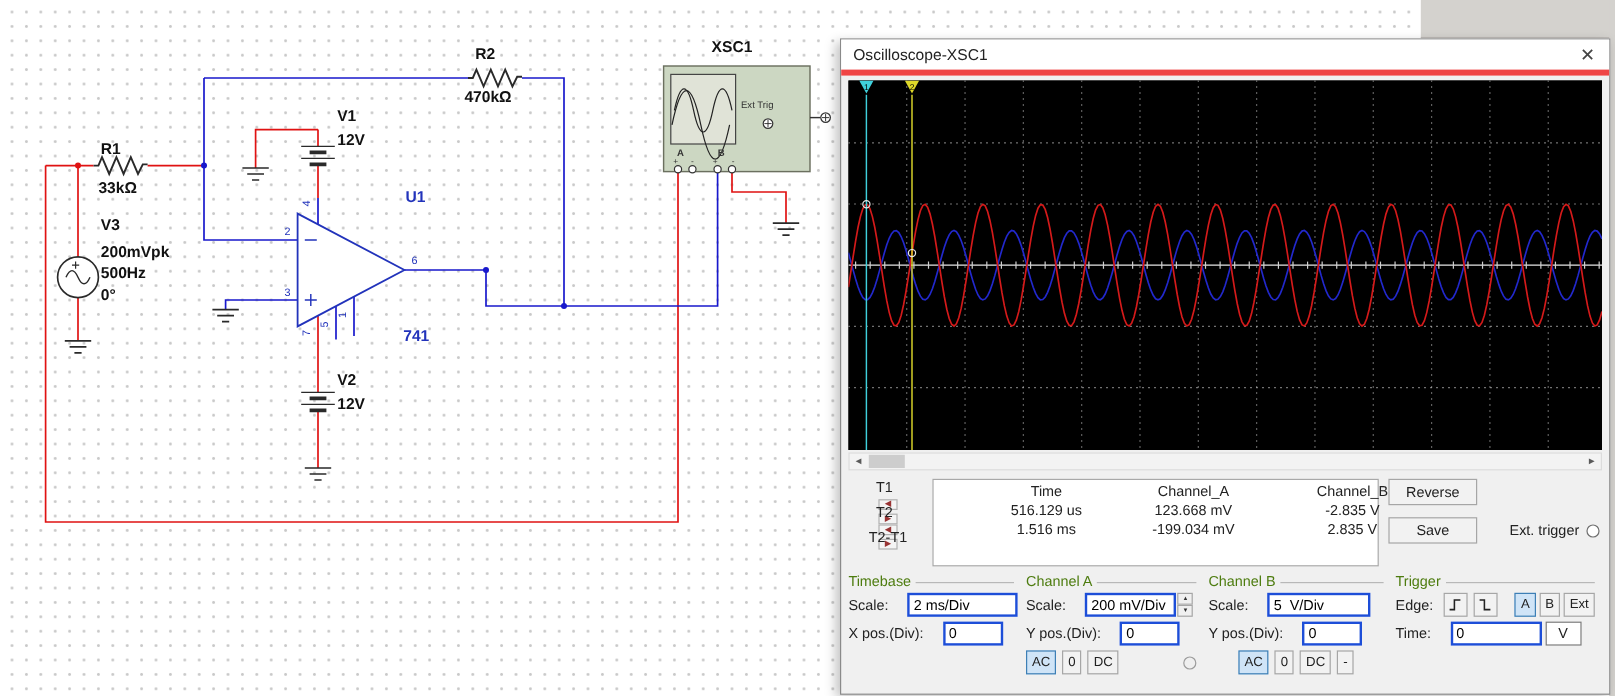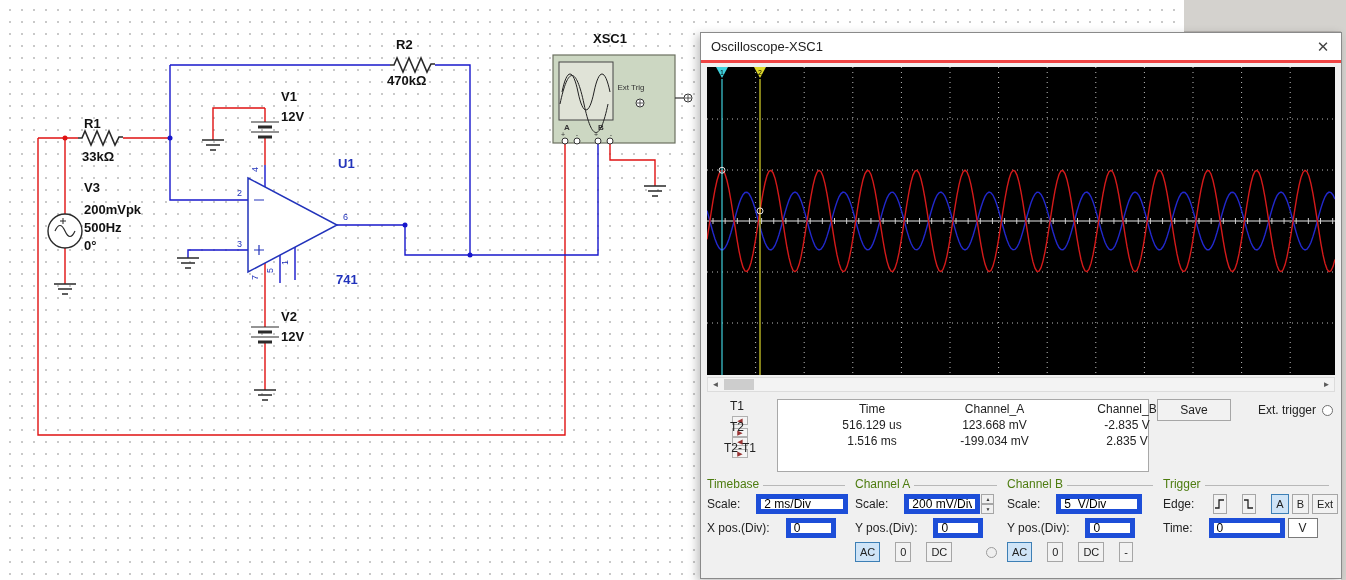--- a/index.html
+++ b/index.html
@@ -19,21 +19,21 @@
   .tiny { font-size:8px; fill:#333; }
   .tin7 { font-size:7px; fill:#333; }
 
   
   .scope-window {
     position:absolute; left:700px; top:32px; width:642px; height:547px;
     background:#f0f0f0; border:1px solid #8a8a8a;
     box-shadow:-3px 3px 9px rgba(0,0,0,0.25);
     display:flex; flex-direction:column;
   }
-  .titlebar { height:30px; background:#ffffff; border-bottom:3px solid #ef4444; display:flex; align-items:center; flex:0 0 auto; }
+  .titlebar { height:30px; background:#ffffff; border-bottom:5px solid #ef4444; display:flex; align-items:center; flex:0 0 auto; }
   .titlebar .title { margin-left:10px; font-size:13px; color:#222; }
   .titlebar .close { margin-left:auto; width:36px; text-align:center; font-size:15px; color:#444; cursor:default; }
 
   .screen-wrap { margin:4px 6px 2px 6px; height:308px; background:#000; flex:0 0 auto; }
 
   .hscroll { margin:0 6px; height:15px; background:#f3f3f3; border:1px solid #dcdcdc; display:flex; align-items:center; flex:0 0 auto; }
   .hscroll .arr { width:15px; text-align:center; font-size:8px; color:#5a5a5a; line-height:13px; }
   .hscroll .thumb { width:30px; height:11px; background:#cdcdcd; margin-left:1px; }
   .hscroll .sp { flex:1; }
 
@@ -54,29 +54,29 @@
   .radio { width:11px; height:11px; border-radius:50%; border:1px solid #707070; background:#fff; display:inline-block; }
   .radio.gray { border-color:#9c9c9c; background:#efefef; }
 
   .controls { display:flex; padding:2px 6px 0 6px; gap:10px; flex:1; }
   .grp { display:flex; flex-direction:column; }
   .g-tb { width:138px; } .g-ca { width:142px; } .g-cb { width:146px; } .g-tr { width:166px; }
   .grp-head { display:flex; align-items:center; gap:4px; height:16px; }
   .grp-head .t { font-size:12px; color:#4d7c0f; white-space:nowrap; }
   .grp-head .rule { flex:1; height:1px; background:#b8b8b8; margin-top:2px; }
   .row { display:flex; align-items:center; height:24px; font-size:12px; color:#222; }
-  .row input { height:20px; border:5px solid #1d4ed8; font-size:12px; padding:0 3px; font-family:"Liberation Sans",sans-serif; background:#fff;margin-left:16px; }
+  .row input { height:20px; border:2px solid #1d4ed8; font-size:12px; padding:0 3px; font-family:"Liberation Sans",sans-serif; background:#fff;margin-left:16px; }
   .ml { margin-left:auto; }
   .in-scale { width:92px; } .in-scale2 { width:76px; } .in-scale3 { width:86px; }
   .in-pos { width:50px; } .in-level { width:76px; }
   .spin { display:flex; flex-direction:column; width:13px; margin-left:1px; }
   .spin button { height:10px; font-size:5px; padding:0; line-height:1; background:#f0f0f0; border:1px solid #a6a6a6; color:#333; }
   .sb { height:20px; padding:0 4px; font-size:11px; color:#222; background:#f2f2f2; border:1px solid #a6a6a6; }
   .sb.sel { background:#cfe4f7; border-color:#3d7fb5; }
-  .brow { gap:15px; }
+  .brow { gap:5px;justify-content:center; }
   .unitbox { width:30px; height:20px; border:1px solid #7a7a7a; background:#fff; display:flex; align-items:center; justify-content:center; font-size:12px; margin-left:3px; }
   .edgeb { width:20px; height:20px; padding:0; background:#f2f2f2; border:1px solid #a6a6a6; display:flex; align-items:center; justify-content:center; }
 </style>
 </head>
 <body>
 
 <div class="workspace">
 
   
   <svg width="700" height="580" viewBox="0 0 700 580">
@@ -316,20 +316,23 @@
         <span>-2.835 V</span>
       </div>
       <div class="m-row">
         <span>1.516 ms</span>
         <span>-199.034 mV</span>
         <span>2.835 V</span>
       </div>
     </div>
 
     <div class="right-col">
+      <div class="rc-row" style="margin-bottom:10px;">
+        <button class="btn wide">Reverse</button>
+      </div>
       <div class="rc-row">
         <button class="btn wide">Save</button>
         <span class="exttrig">
           <span>Ext. trigger</span>
           <span class="radio"></span>
         </span>
       </div>
     </div>
   </div>
 

